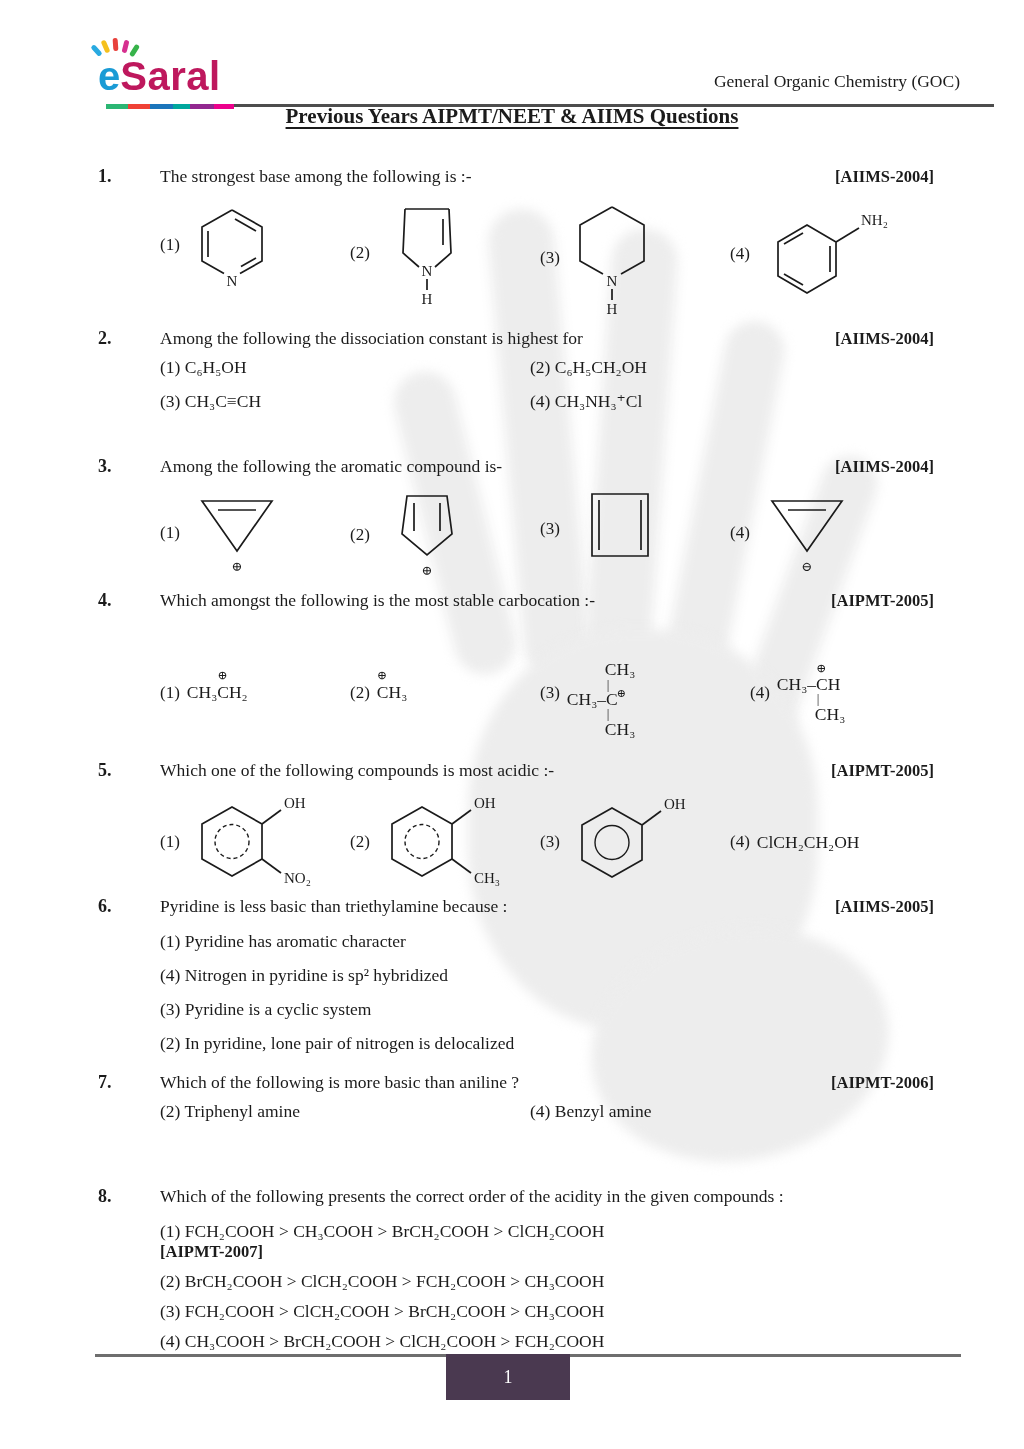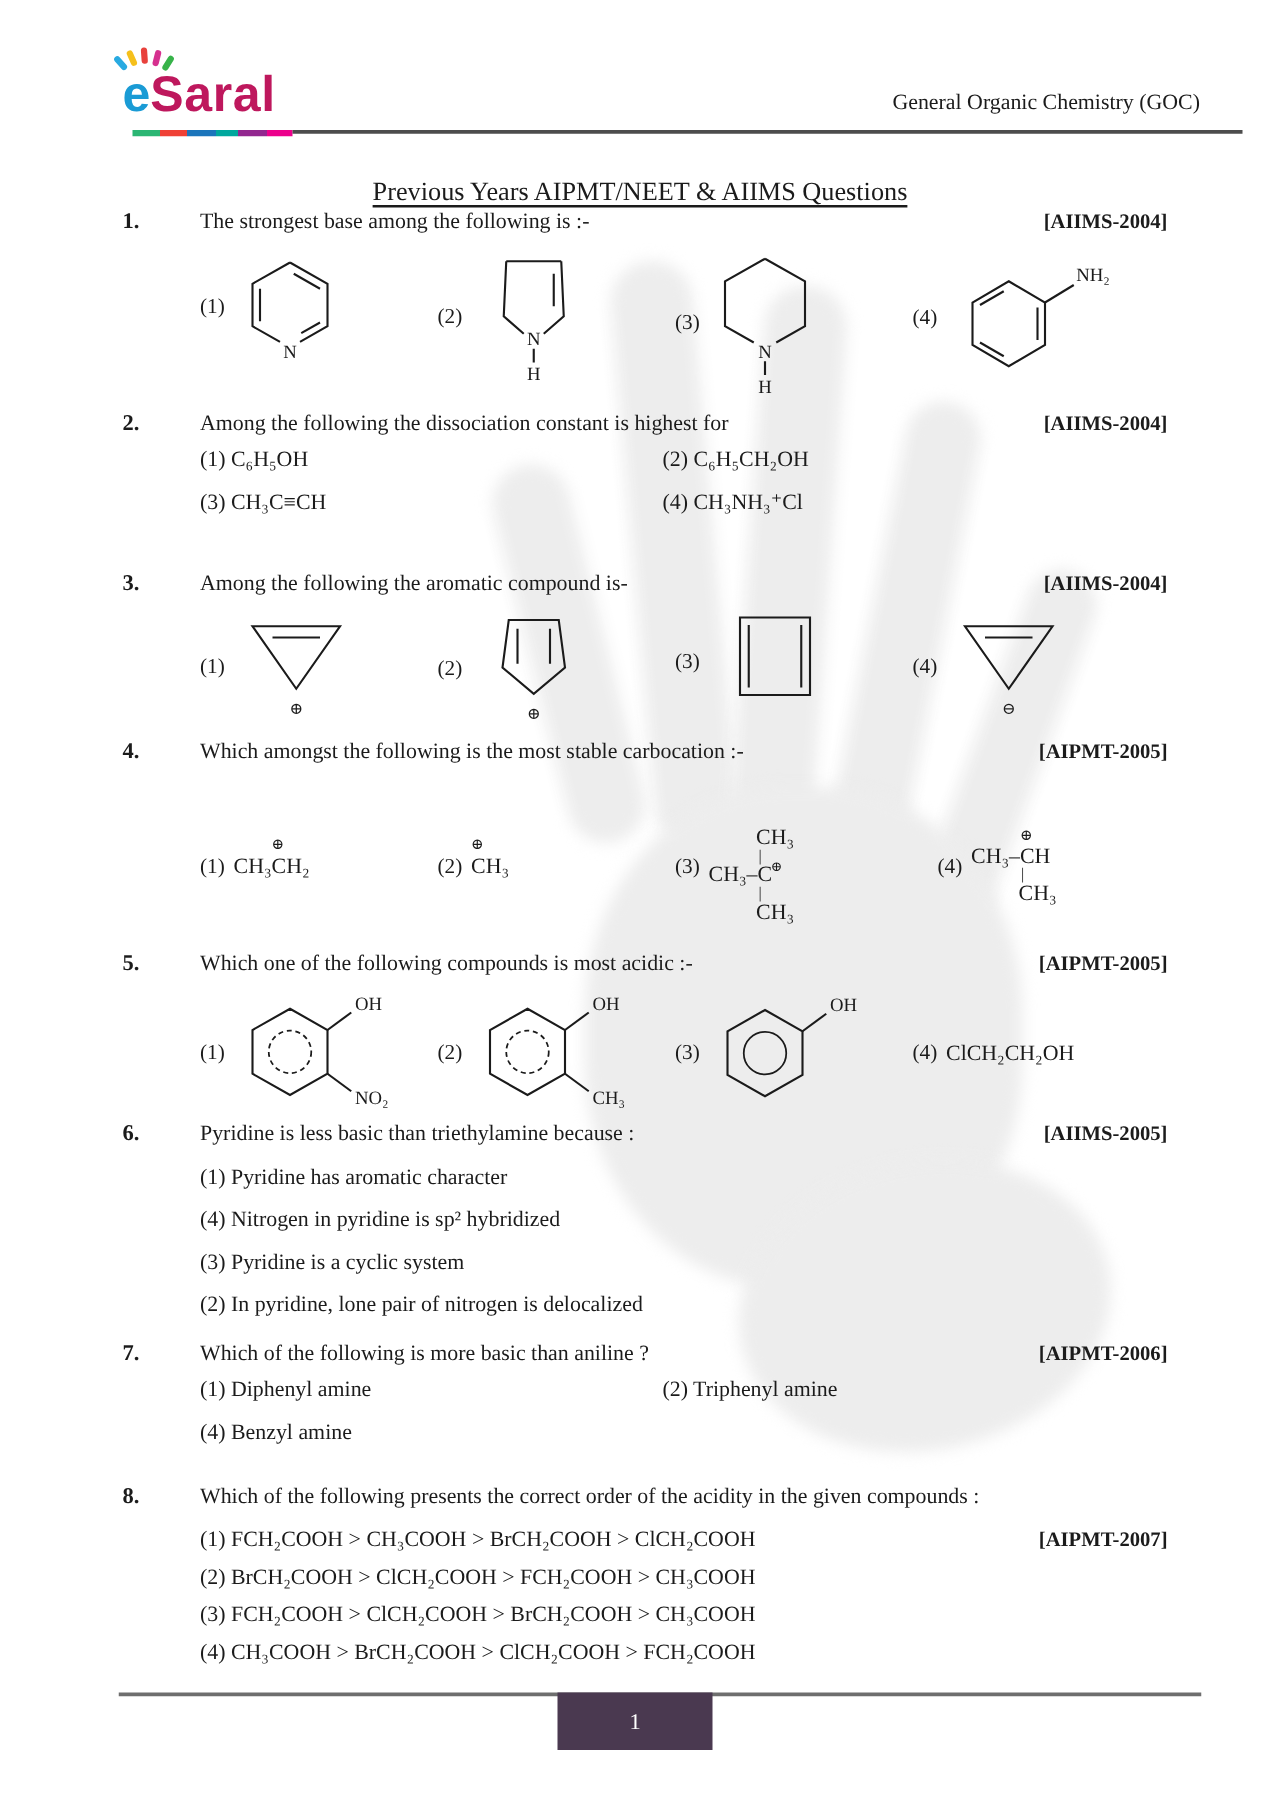--- a/index.html
+++ b/index.html
@@ -29,42 +29,42 @@
   .hs2 { left:5px;  background:#f5c01c; transform:rotate(-24deg); top:-8px; }
   .hs3 { left:15px; background:#e8413c; transform:rotate(-4deg); top:-10px; }
   .hs4 { left:25px; background:#d6308f; transform:rotate(14deg); top:-8px; }
   .hs5 { left:34px; background:#37b34a; transform:rotate(32deg); top:-4px; }
   .subject { font-size:17.5px; padding-bottom:4px; }
   .rule-row { position:relative; margin-top:6px; height:8px; }
   .rule-color { position:absolute; left:8px; top:2px; width:128px; height:5px;
     background:linear-gradient(90deg,#2bb673 0 17%,#ef4136 17% 34%,#1b75bb 34% 52%,#00a79d 52% 66%,#92278f 66% 84%,#ec008c 84% 100%); }
   .rule-gray { position:absolute; left:136px; right:-34px; top:2px; height:3px; background:#4d4d4d; }
   .doc-title { position:absolute; left:0; right:0; top:104px; text-align:center;
-    font-size:21px; font-weight:normal; text-decoration:underline; text-decoration-thickness:2px; text-underline-offset:4px;margin-top:37px; }
+    font-size:21px; font-weight:bold; text-decoration:underline; text-decoration-thickness:2px; text-underline-offset:4px; }
   
   .q { position:absolute; left:98px; right:90px; }
   .q-line { display:flex; align-items:baseline; }
   .qnum { width:62px; font-weight:bold; font-size:18px; flex:none; }
   .qtext { flex:1; font-size:17.5px; }
   .qtag { font-weight:bold; font-size:16.5px; white-space:nowrap; }
   #q1 { top:166px; } #q2 { top:328px; } #q3 { top:456px; } #q4 { top:590px; }
   #q5 { top:760px; } #q6 { top:896px; } #q7 { top:1072px; } #q8 { top:1186px; }
   .opts-row { display:flex; align-items:flex-start; margin-left:62px; margin-top:10px; }
   .opt { display:flex; align-items:center; gap:7px; }
   .w190 { width:190px; flex:none; } .w210 { width:210px; flex:none; }
   .olabel { font-size:17px; }
   svg { display:block; }
   .atom { font-size:15px; font-family:"Liberation Serif","DejaVu Serif",serif; fill:#1b1b1b; }
   .chgtxt { font-size:13px; }
   
   .opts-2col { margin-left:62px; margin-top:8px; display:grid; grid-template-columns:370px auto; row-gap:13px; font-size:17.5px; }
   
   .opts-stack { margin-left:62px; margin-top:14px; font-size:17.5px; }
   .opts-stack .oline { margin-bottom:13px; }
-  #q8 .opts-stack .oline { margin-bottom:9px; }
+  #q8 .opts-stack .oline { margin-bottom:9px;flex-direction:column; }
   .o-flex { display:flex; justify-content:space-between; align-items:baseline; }
   
   .formula { font-size:17.5px; }
   .chargetop { position:relative; display:inline-block; }
   .chargetop .chg { position:absolute; top:-14px; left:0px; font-size:12px; }
   .vstruct { display:inline-flex; flex-direction:column; align-items:flex-start; line-height:1.0; font-size:17.5px; padding-top:14px; }
   .vbond { font-size:13px; line-height:0.8; margin:1px 0; }
   .supchg { font-size:11px; position:relative; top:-8px; margin-left:-1px; }
   .off1 { margin-left:38px; }
   .off2 { margin-left:40px; }
@@ -336,21 +336,20 @@
       </div>
     </div>
 
     <div class="q" id="q7">
       <div class="q-line">
         <span class="qnum">7.</span>
         <span class="qtext">Which of the following is more basic than aniline ?</span>
         <span class="qtag">[AIPMT-2006]</span>
       </div>
       <div class="opts-2col">
-        <span>(1) Diphenyl amine</span>
         <span>(2) Triphenyl amine</span>
         <span>(4) Benzyl amine</span>
       </div>
     </div>
 
     <div class="q" id="q8">
       <div class="q-line">
         <span class="qnum">8.</span>
         <span class="qtext">Which of the following presents the correct order of the acidity in the given compounds :</span>
       </div>

